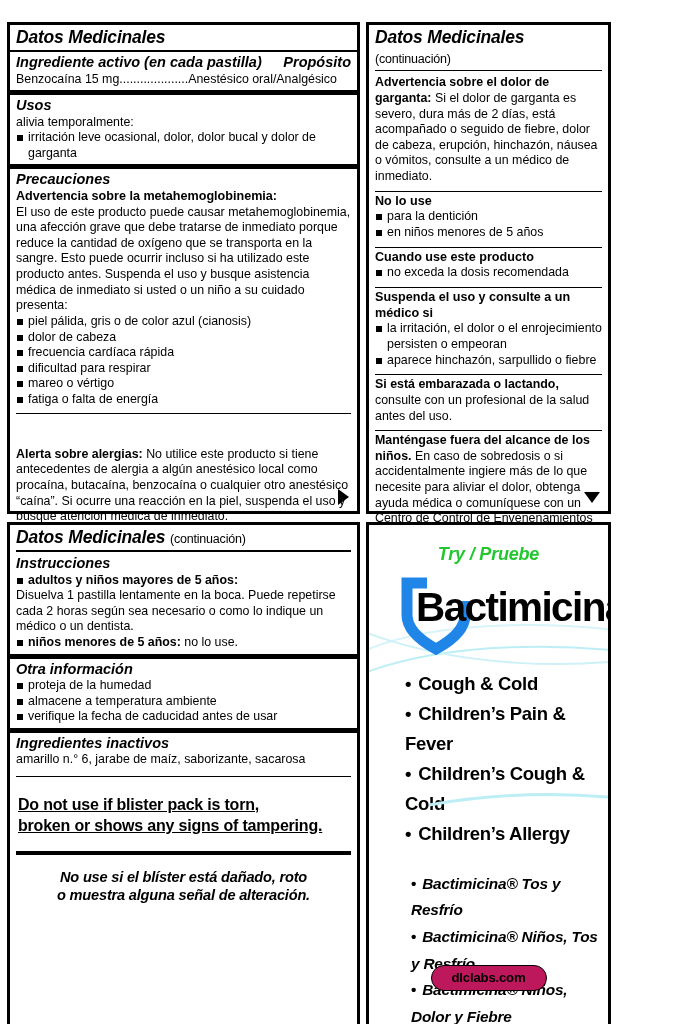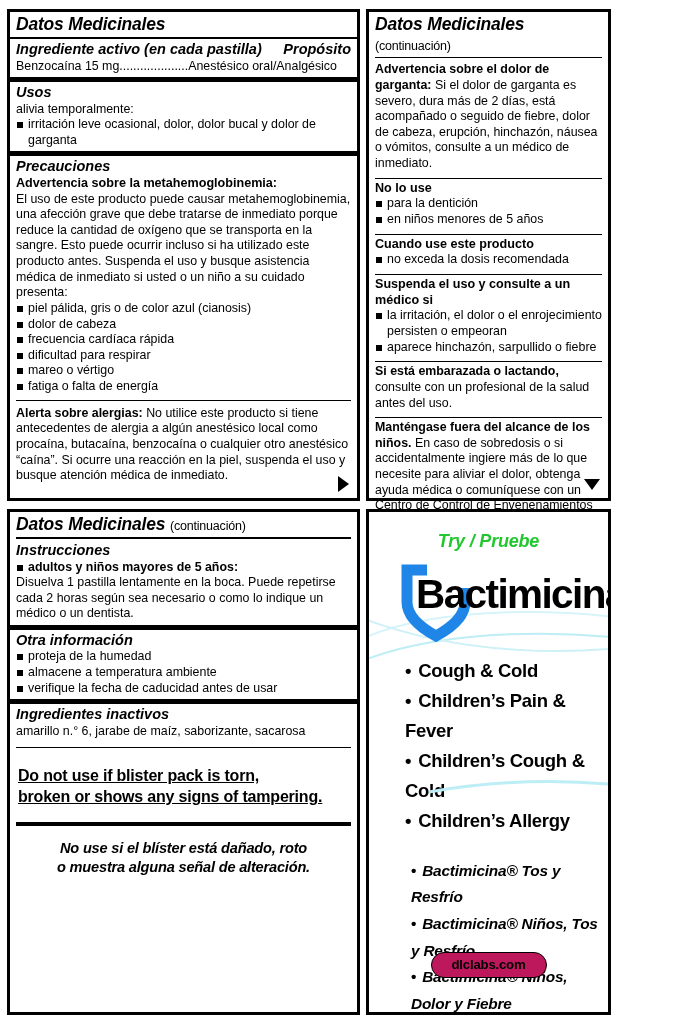--- a/index.html
+++ b/index.html
@@ -2,21 +2,21 @@
 <html><head>
 <meta charset="utf-8">
 <style>
   * { box-sizing: border-box; margin:0; padding:0; }
   html,body { width:692px; height:1024px; background:#ffffff; }
   body {
     font-family: "Liberation Sans", sans-serif;
     color:#000;
     -webkit-font-smoothing: none;
   }
-  .page { position:relative; width:618px; height:1024px; padding:9px 7px; }
+  .page { position:relative; width:618px; height:1024px; padding:22px 7px; }
 
   
   .panel {
     border:3px solid #000;
     background:#fff;
     position:relative;
   }
   .dfrow { padding:2px 6px 3px 6px; }
   .hr-thin { border-top:1px solid #000; }
   .hr-med  { border-top:2px solid #000; }
@@ -150,21 +150,21 @@
         <div class="sq">piel pálida, gris o de color azul (cianosis)</div>
         <div class="sq">dolor de cabeza</div>
         <div class="sq">frecuencia cardíaca rápida</div>
         <div class="sq">dificultad para respirar</div>
         <div class="sq">mareo o vértigo</div>
         <div class="sq">fatiga o falta de energía</div>
       </div>
 
       <div class="hr-thin" style="margin:2px 6px 0 6px;"></div>
 
-      <div class="dfrow" style="padding-top:5px;">
+      <div class="dfrow" style="padding-top:5px;margin-top:28px;">
         <div class="body">
           <b>Alerta sobre alergias:</b>
           <span>No utilice este producto si tiene antecedentes de alergia a algún anestésico local como procaína, butacaína, benzocaína o cualquier otro anestésico “caína”. Si ocurre una reacción en la piel, suspenda el uso y busque atención médica de inmediato.</span>
         </div>
       </div>
 
       <div class="flexfill"></div>
       <div class="arrow-r"></div>
     </div>
 
@@ -244,20 +244,24 @@
       </div>
 
       <div class="hr-med" style="margin:0 6px;"></div>
 
       <div class="dfrow" style="padding-top:3px;border-radius:23px;">
         <div class="sec-it">Instrucciones</div>
         <div class="sq">
           <b>adultos y niños mayores de 5 años:</b>
         </div>
         <div class="body">Disuelva 1 pastilla lentamente en la boca. Puede repetirse cada 2 horas según sea necesario o como lo indique un médico o un dentista.</div>
+        <div class="sq">
+          <b>niños menores de 5 años:</b>
+          <span>no lo use.</span>
+        </div>
       </div>
 
       <div class="hr-thick"></div>
 
       <div class="dfrow">
         <div class="sec-it">Otra información</div>
         <div class="sq">proteja de la humedad</div>
         <div class="sq">almacene a temperatura ambiente</div>
         <div class="sq">verifique la fecha de caducidad antes de usar</div>
       </div>

